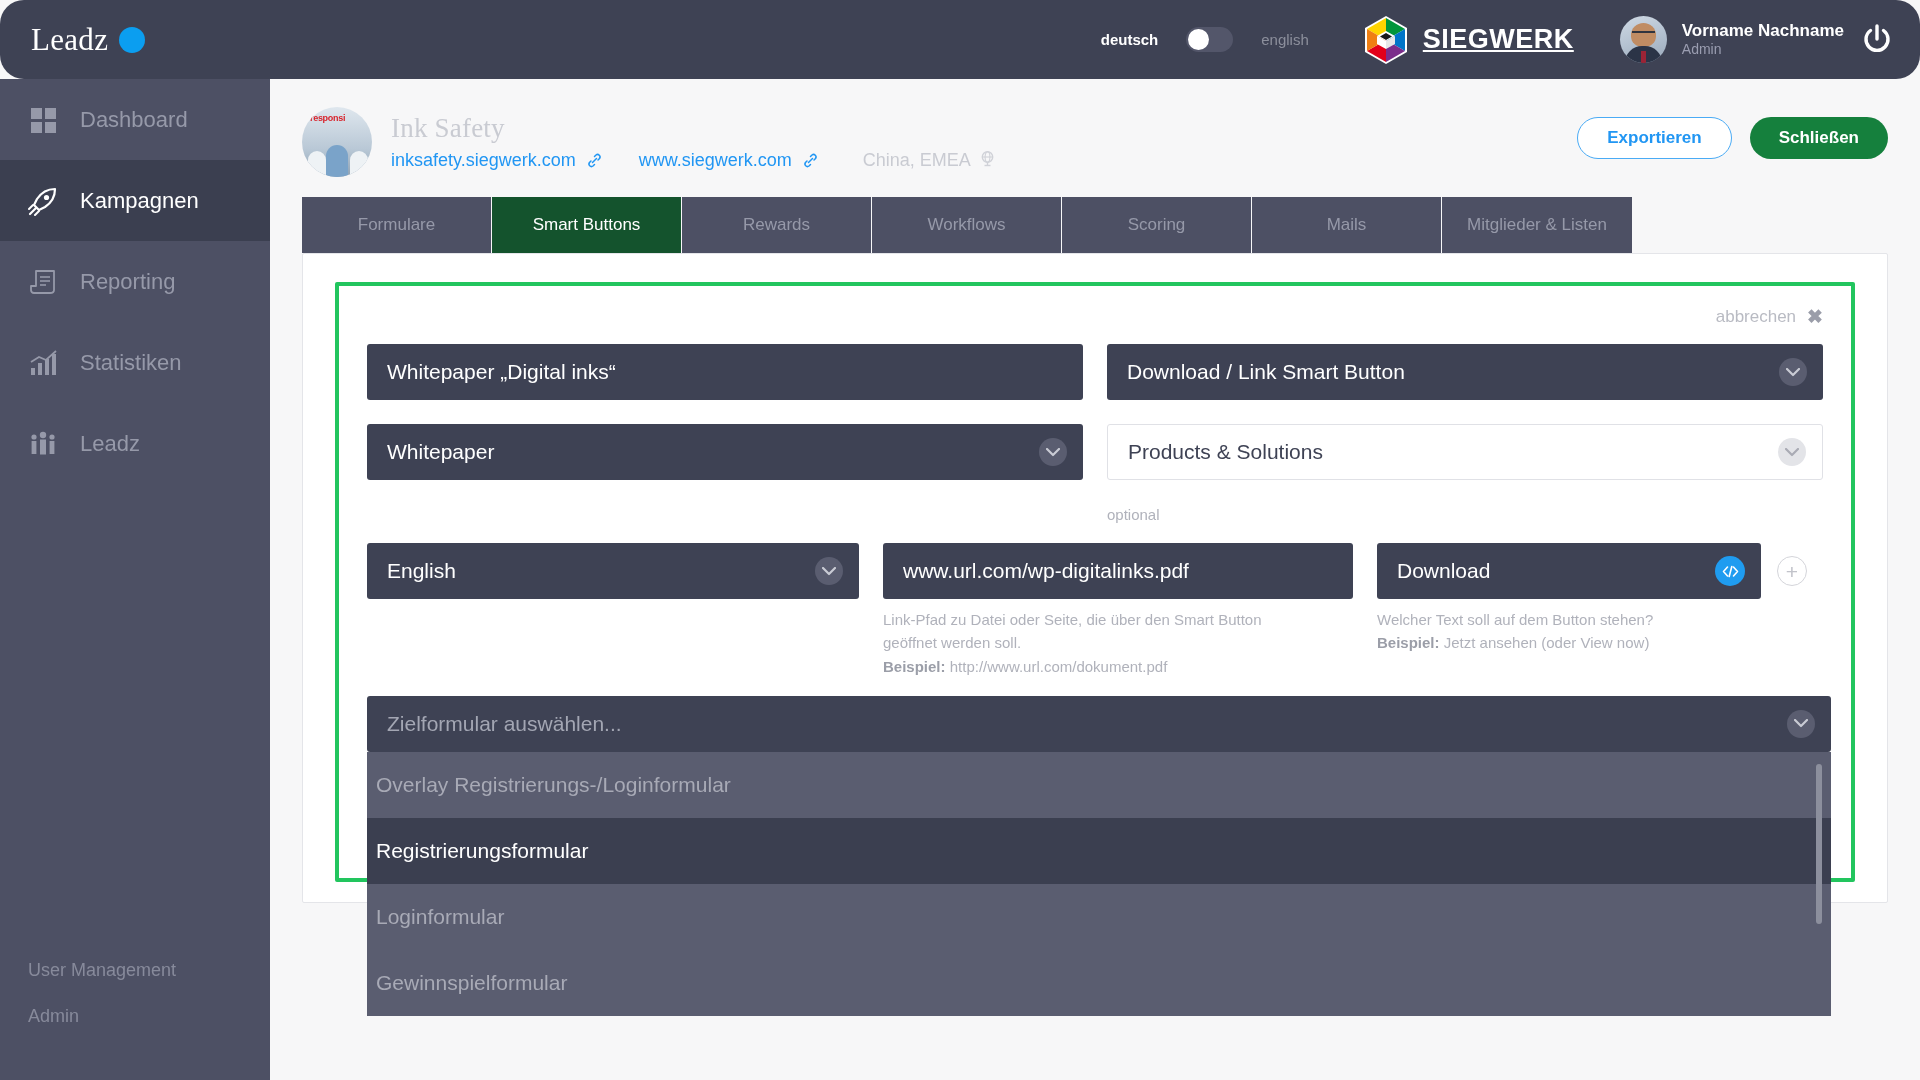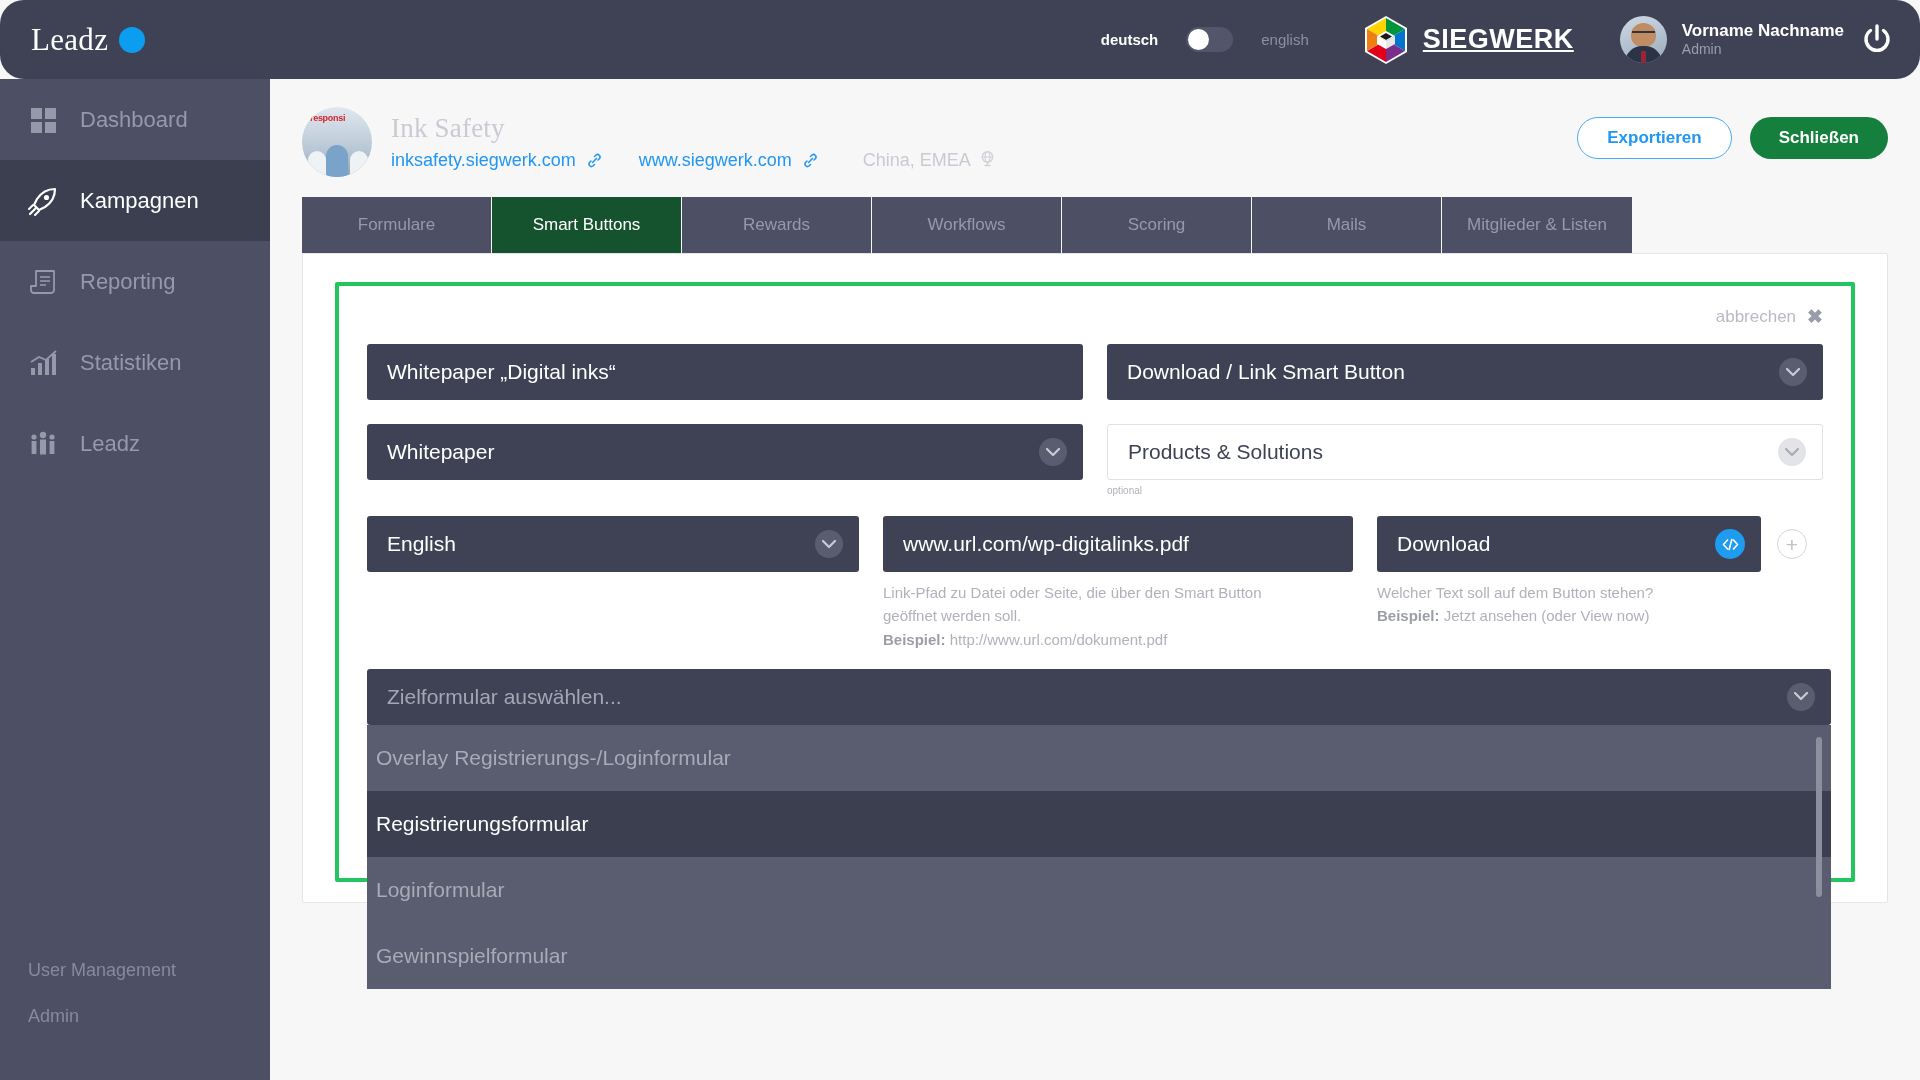--- a/index.html
+++ b/index.html
@@ -137,21 +137,21 @@
     display: flex; align-items: center; justify-content: center;
     color: #fff; font-size: 13px; font-weight: bold;
   }
   .plus-btn {
     width: 30px; height: 30px; border-radius: 50%; border: 1.5px solid #d4d5da;
     display: flex; align-items: center; justify-content: center; color: #c2c3ca;
     font-size: 21px; line-height: 1; flex: none; margin-left: 16px; margin-top: 13px;
   }
   .hint { font-size: 15px; color: #b0b2bb; line-height: 1.55; margin-top: 9px; }
   .hint b { color: #9b9ea8; }
-  .optional { font-size: 10px; color: #b0b2bb; margin-top: 5px; }
+  .optional { font-size: 15px; color: #b0b2bb; margin-top: 26px; }
 
   
   .dropdown {
     position: absolute; left: 0; top: 56px; width: 100%;
     background: #5a5d70; z-index: 40; overflow: hidden;
   }
   .dd-item {
     height: 66px; display: flex; align-items: center; padding: 0 9px;
     font-size: 21px; color: #a8aab6;
   }

